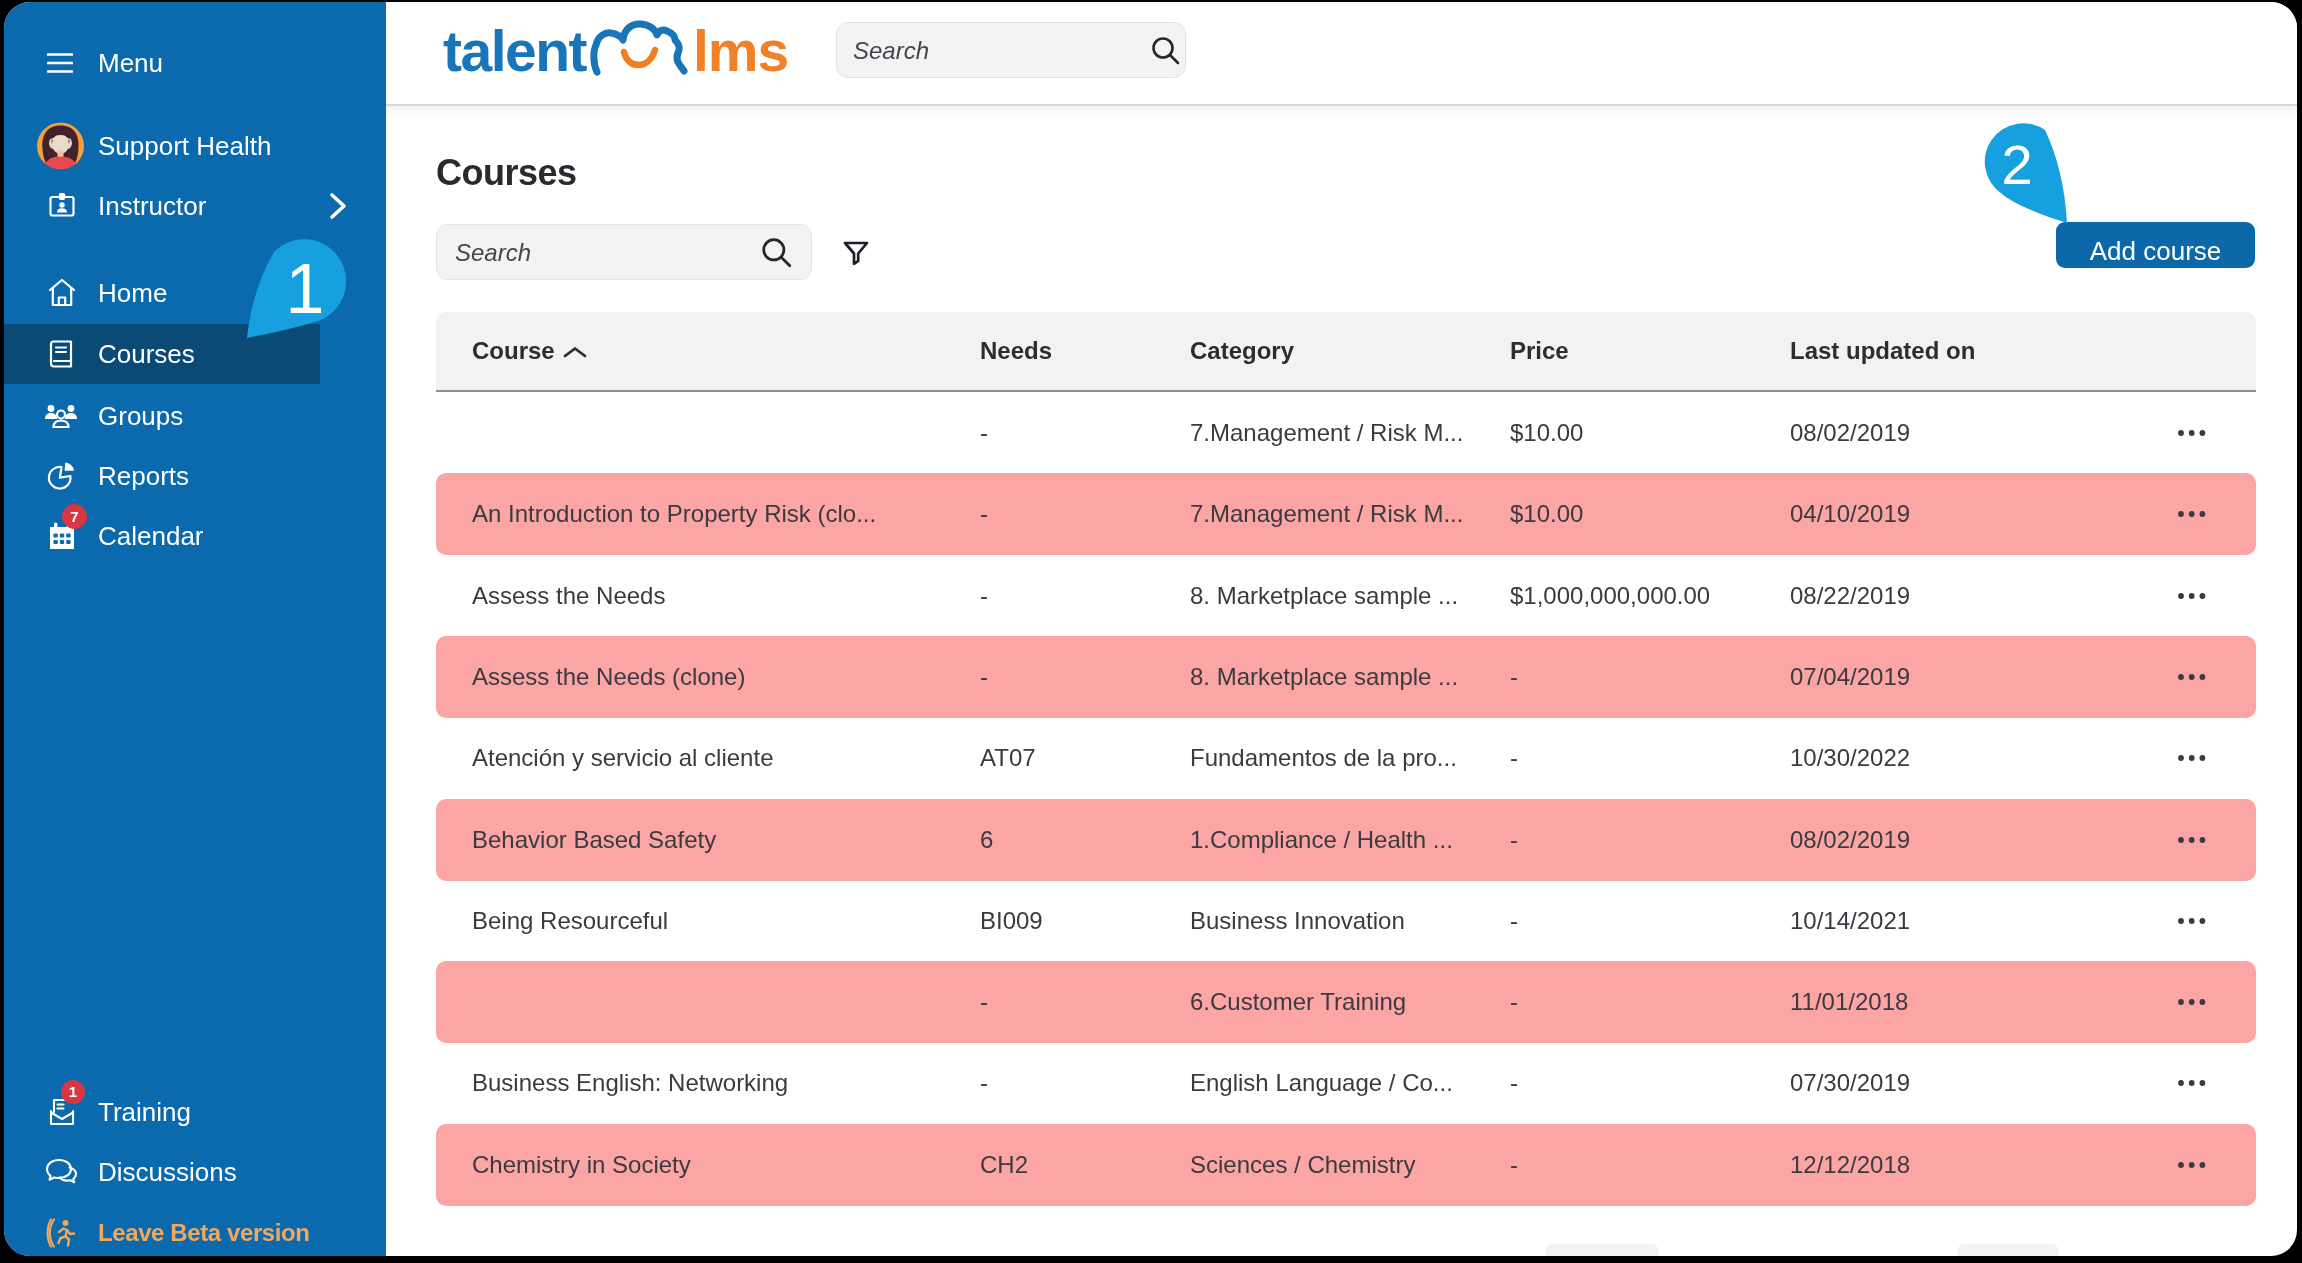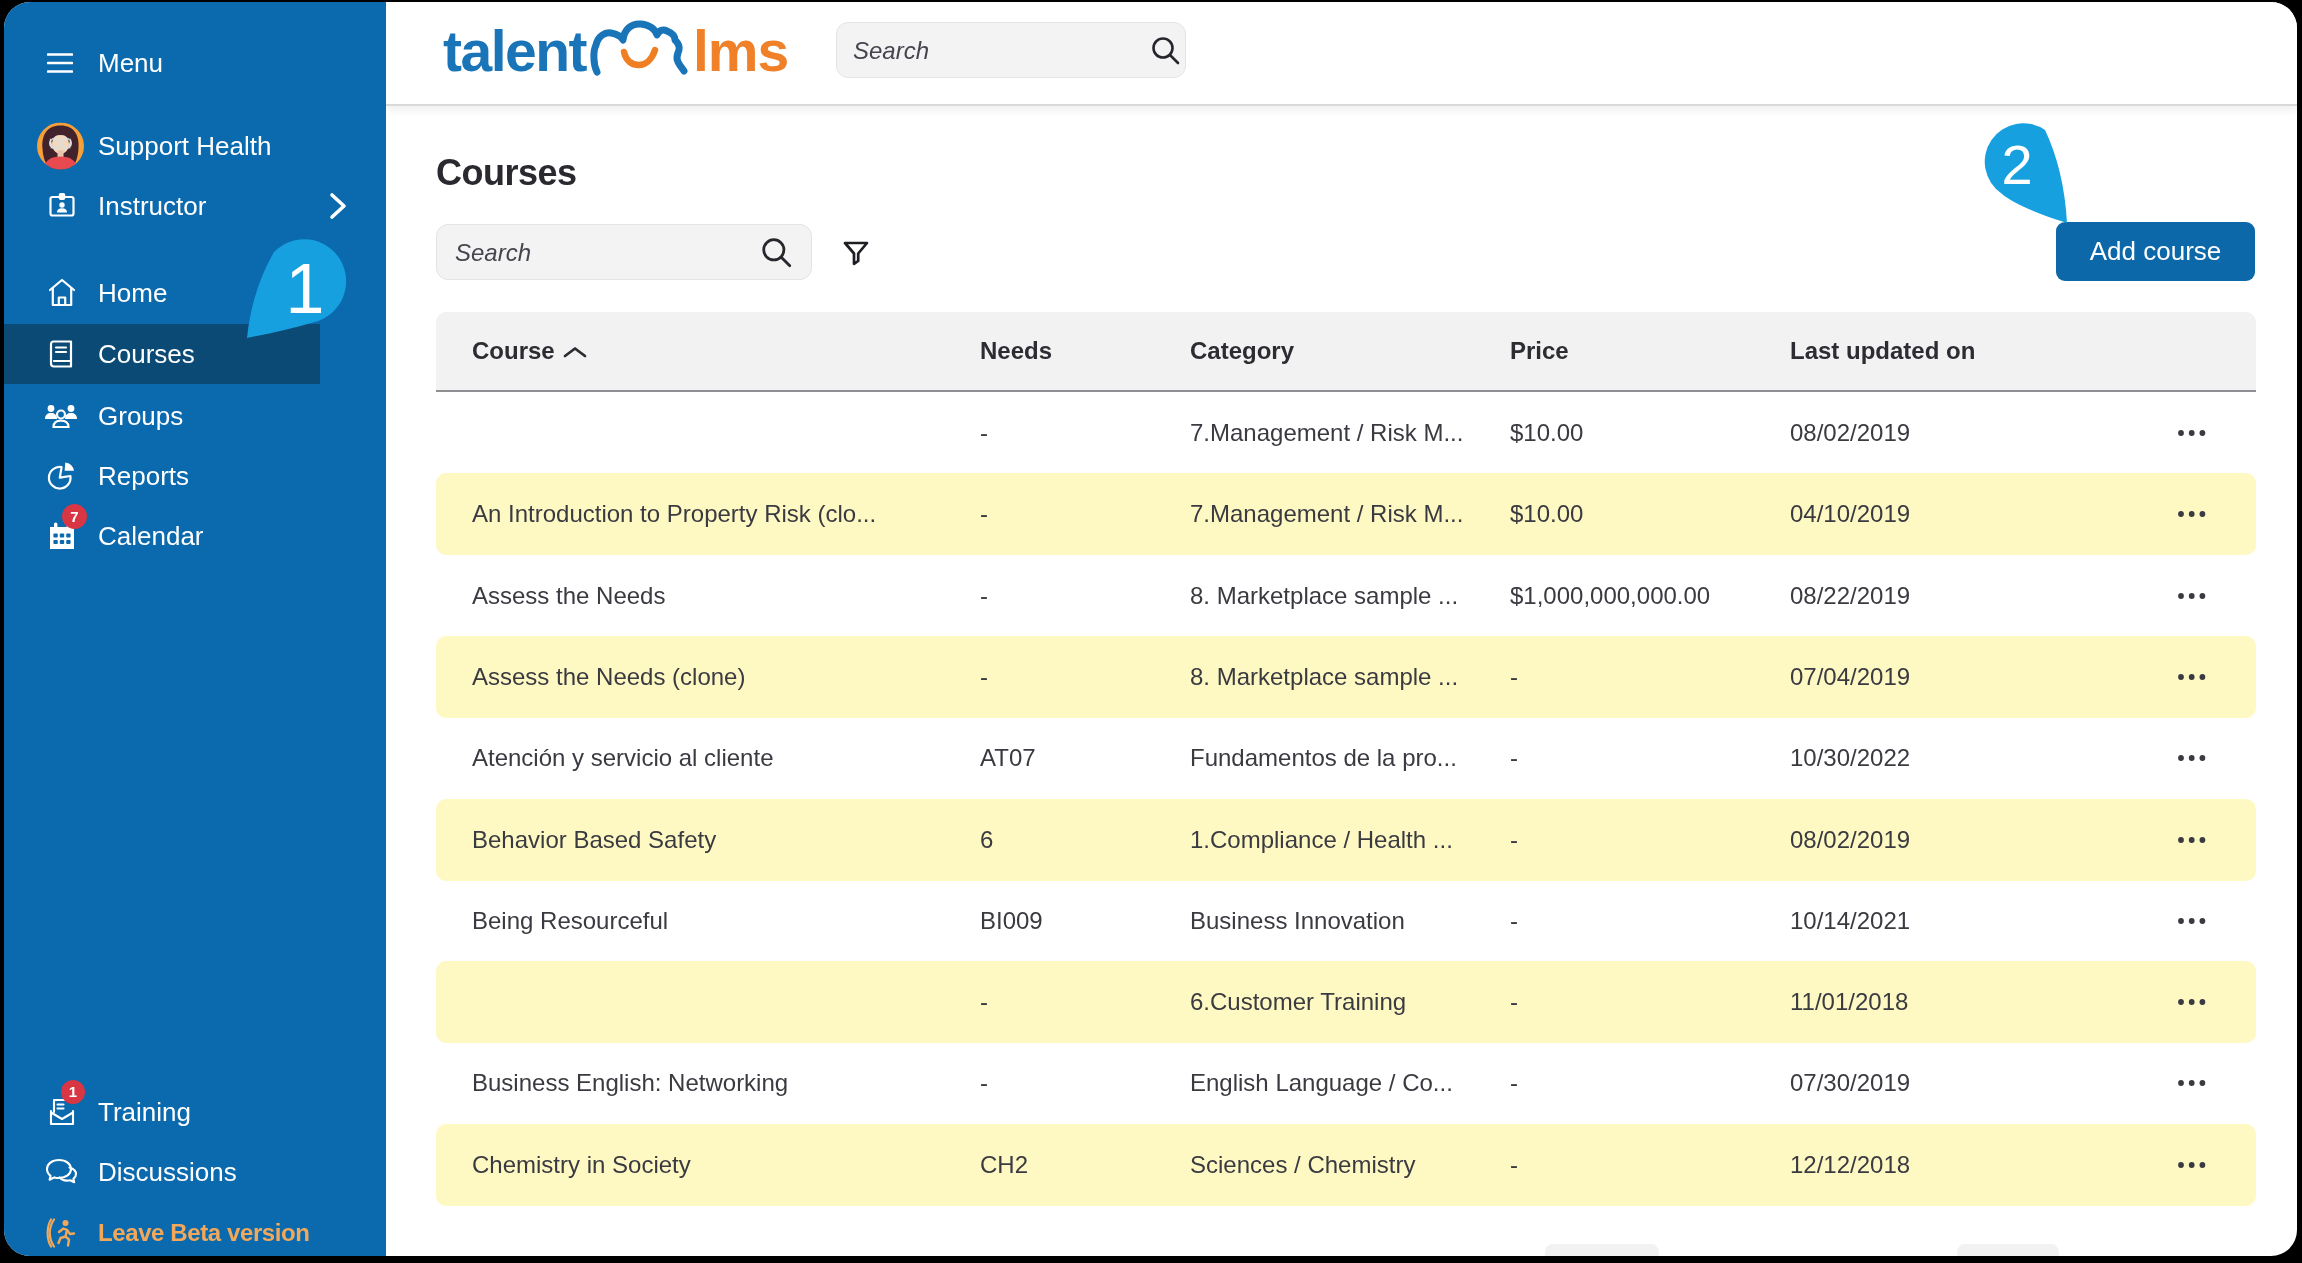--- a/index.html
+++ b/index.html
@@ -21,31 +21,31 @@
     text-align:center; font-weight:bold; }
 
   
   #hdr { position:absolute; left:386px; top:2px; width:1911px; height:104px; background:#fff;
     border-bottom:2px solid #d8d8d8; box-shadow:0 5px 8px rgba(0,0,0,.06); }
   .searchbox { position:absolute; background:#f3f3f4; border:1px solid #e4e4e6; border-radius:12px; }
   .searchph { position:absolute; font-style:italic; font-size:24px; color:#45454d; }
 
   
   .h1 { position:absolute; left:436px; top:152px; font-size:36px; font-weight:bold; letter-spacing:-0.5px; color:#29292f; }
-  #addbtn { position:absolute; left:2056px; top:222px; width:199px; height:59px;
+  #addbtn { position:absolute; left:2056px; top:222px; width:199px; height:46px;
     background:#0c68a8; border-radius:9px; color:#fff; font-size:26px;
     text-align:center; line-height:59px; }
 
   
   .thead { position:absolute; left:436px; top:312px; width:1820px; height:80px;
     background:#f2f2f3; border-radius:10px 10px 0 0; border-bottom:2px solid #8e8e93; }
   .th { position:absolute; top:0; height:78px; line-height:78px; font-size:24px;
     font-weight:bold; color:#2c2c33; }
   .row { position:absolute; left:436px; width:1820px; height:82px; }
-  .rowg { background:#fef9c3; border-radius:10px;text-align:center; }
+  .rowg { background:#fca5a5; border-radius:10px;text-align:center; }
   .td { position:absolute; top:0; height:82px; line-height:82px; font-size:24px;
     color:#3a3a41; white-space:nowrap; }
   .dots { position:absolute; left:1740px; width:32px; top:50%; transform:translateY(-50%); }
   .c1 { left:36px; } .c2 { left:544px; } .c3 { left:754px; } .c4 { left:1074px; } .c5 { left:1354px; }
 </style>
 </head>
 <body>
 <div id="page">
 <div id="abs">
 

